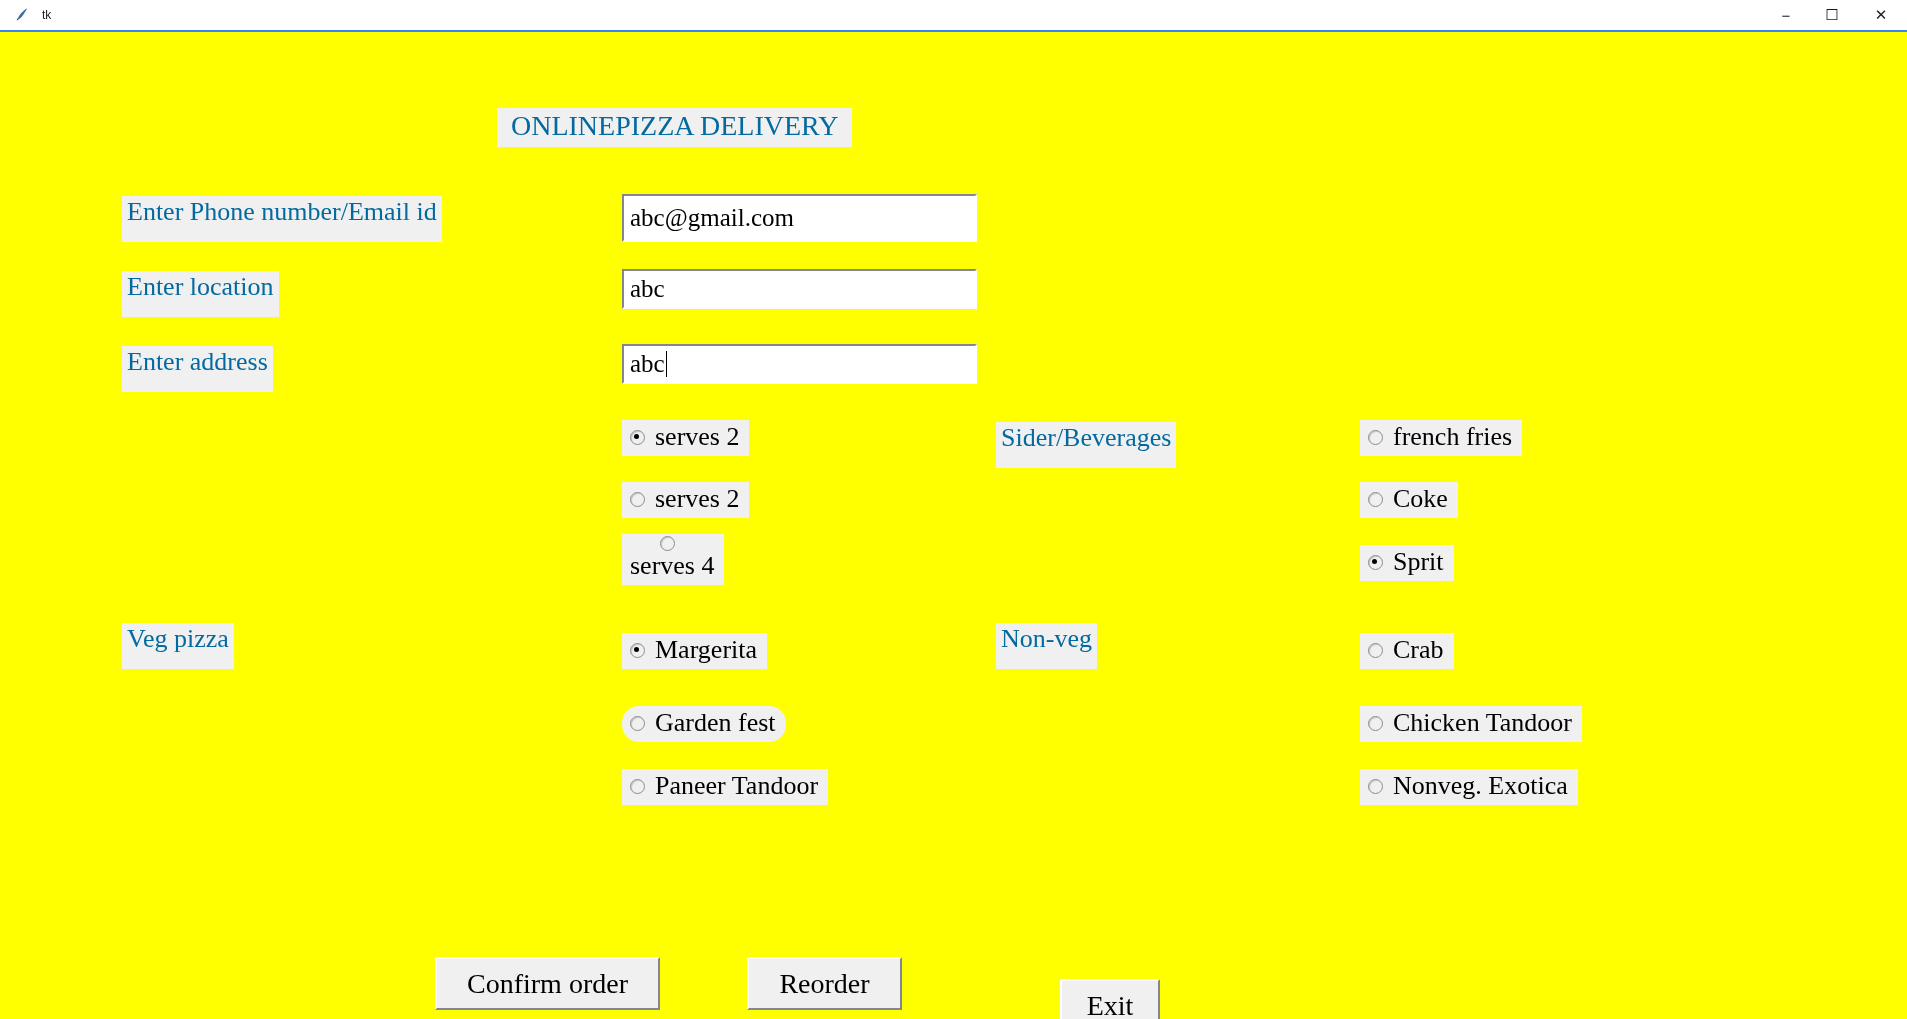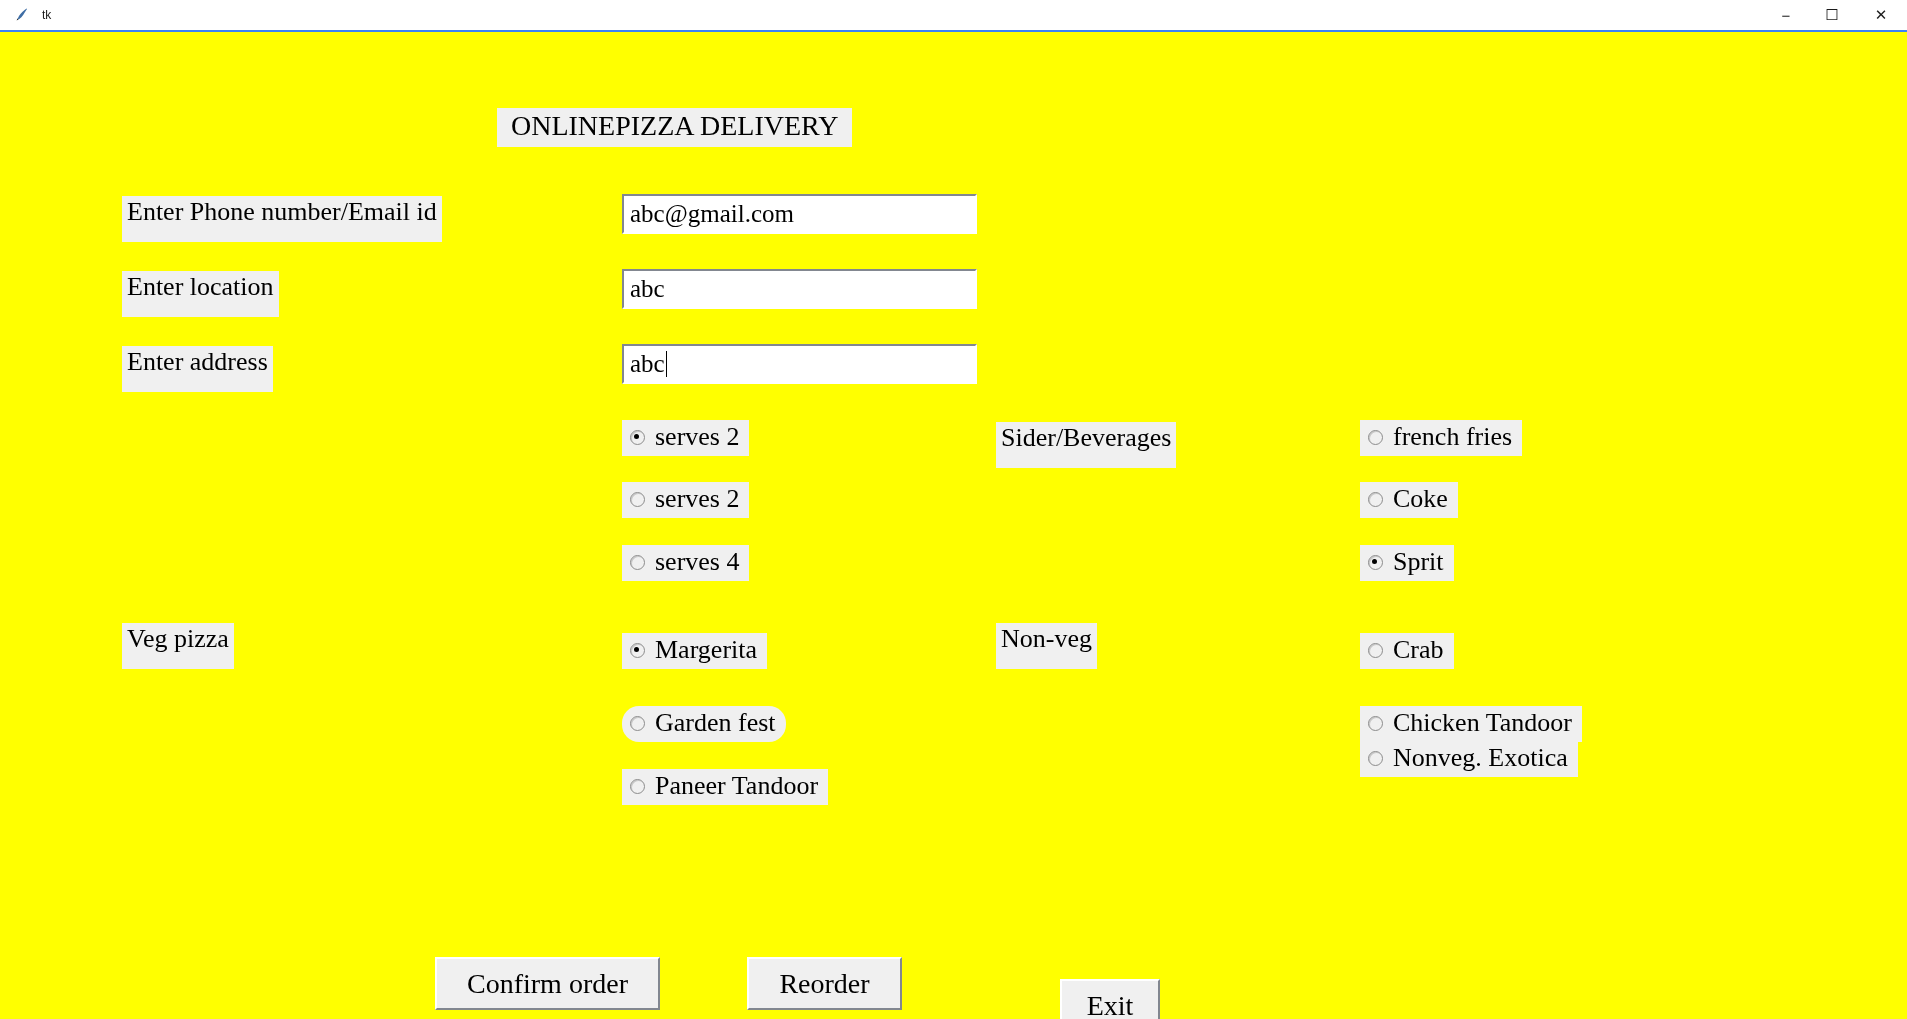--- a/index.html
+++ b/index.html
@@ -56,21 +56,21 @@
     width: 1907px;
     height: 987px;
     background: #ffff00;
     overflow: hidden;
   }
 
   
   .tkbox {
     position: absolute;
     background: #f0f0f0;
-    color: #000000;
+    color: #0369a1;
     font-family: "Liberation Serif", serif;
     white-space: nowrap;
     box-sizing: border-box;
   }
 
   .label {
     font-size: 26px;
     padding: 1px 5px 16px 5px;
     line-height: 1.12;
   }
@@ -172,21 +172,21 @@
 </div>
 
 <div class="canvas">
 
   <div class="tkbox heading" style="left:497px; top:76px;">ONLINEPIZZA DELIVERY</div>
 
   <div class="tkbox label" style="left:122px; top:164px;">Enter Phone number/Email id</div>
   <div class="tkbox label" style="left:122px; top:239px;">Enter location</div>
   <div class="tkbox label" style="left:122px; top:314px;">Enter address</div>
 
-  <div class="entry" style="left:622px; top:162px; width:355px; height:40px;">
+  <div class="entry" style="left:622px; top:162px; width:355px; height:48px;">
     <span>abc@gmail.com</span>
   </div>
   <div class="entry" style="left:622px; top:237px; width:355px; height:40px;">
     <span>abc</span>
   </div>
   <div class="entry" style="left:622px; top:312px; width:355px; height:40px;">
     <span>abc</span>
       <span class="caret"></span>
   </div>
 
@@ -195,21 +195,21 @@
   <div class="tkbox label" style="left:996px; top:591px;">Non-veg</div>
 
   <div class="radio sel" style="left:622px; top:388px;">
     <span class="ind"></span>
     <span>serves 2</span>
   </div>
   <div class="radio" style="left:622px; top:450px;">
     <span class="ind"></span>
     <span>serves 2</span>
   </div>
-  <div class="radio" style="left:622px; top:513px;">
+  <div class="radio" style="left:622px; top:502px;flex-direction:column;">
     <span class="ind"></span>
     <span>serves 4</span>
   </div>
 
   <div class="radio" style="left:1360px; top:388px;">
     <span class="ind"></span>
     <span>french fries</span>
   </div>
   <div class="radio" style="left:1360px; top:450px;">
     <span class="ind"></span>
@@ -234,21 +234,21 @@
   </div>
 
   <div class="radio" style="left:1360px; top:601px;">
     <span class="ind"></span>
     <span>Crab</span>
   </div>
   <div class="radio" style="left:1360px; top:674px;">
     <span class="ind"></span>
     <span>Chicken Tandoor</span>
   </div>
-  <div class="radio" style="left:1360px; top:709px;">
+  <div class="radio" style="left:1360px; top:737px;">
     <span class="ind"></span>
     <span>Nonveg. Exotica</span>
   </div>
 
   <div class="button" style="left:435px; top:925px; width:225px; height:53px;">Confirm order</div>
   <div class="button" style="left:747px; top:925px; width:155px; height:53px;">Reorder</div>
   <div class="button" style="left:1060px; top:947px; width:100px; height:53px;">Exit</div>
 
 </div>
 

